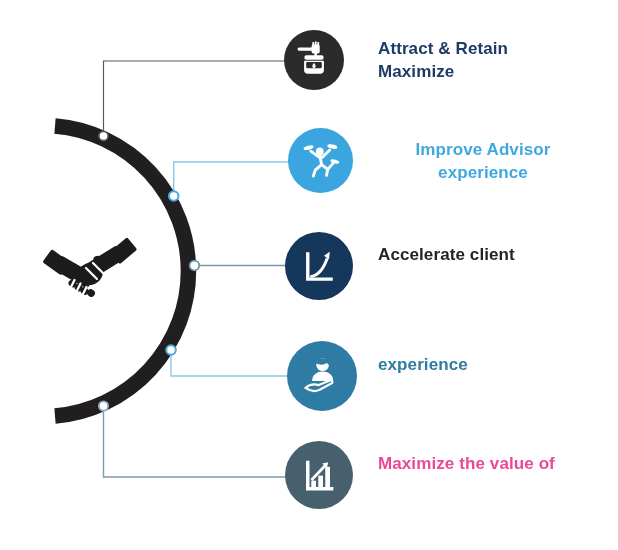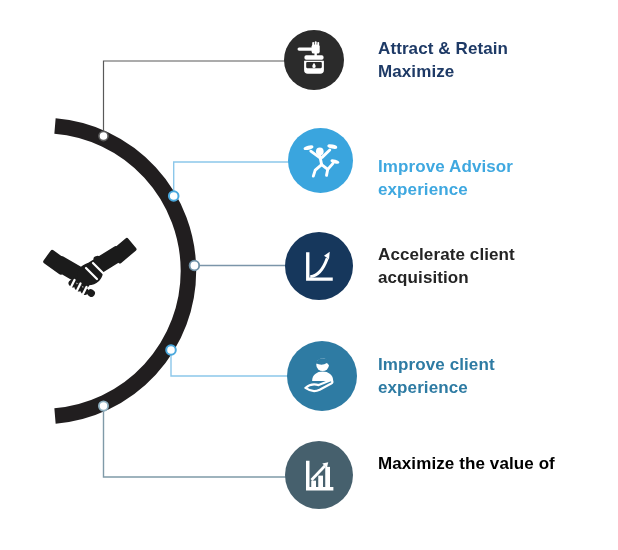--- a/index.html
+++ b/index.html
@@ -23,21 +23,21 @@
     font-size:17px;
     font-weight:700;
     line-height:23px;
     letter-spacing:0.1px;
   }
   .label span{display:block;}
   .c1{background:#2b2b2b;} .t1{color:#1e3a66;}
   .c2{background:#3aa5de;} .t2{color:#3fa8e0;}
   .c3{background:#16375c;} .t3{color:#242424;}
   .c4{background:#2e7ba3;} .t4{color:#2e7ba3;}
-  .c5{background:#46606d;} .t5{color:#000000;}
+  .c5{background:#46606d;} .t5{color:#ec4899;}
 </style>
 </head>
 <body>
 
 <div class="canvas">
 
   <svg class="overlay" viewBox="0 0 618 550">
 
     <path d="M 55 126 A 145.5 145.5 0 0 1 55 416" fill="none" stroke="#211e1f" stroke-width="15.5" stroke-linecap="butt"></path>
 
@@ -104,47 +104,45 @@
         <path d="M20.5 23 L25.6 27 L24.6 32"></path>
         <path d="M20.5 23 L15.2 27.6 L13.6 32.6"></path>
         <path d="M25.6 27 L30 22"></path>
       </g>
       <circle cx="19" cy="12" r="3.2" fill="#ffffff"></circle>
       <ellipse cx="9.6" cy="8.9" rx="4.2" ry="1.7" fill="#ffffff" transform="rotate(-14 9.6 8.9)"></ellipse>
       <ellipse cx="29.4" cy="8" rx="4.2" ry="1.7" fill="#ffffff" transform="rotate(12 29.4 8)"></ellipse>
       <ellipse cx="31.6" cy="20.4" rx="3.8" ry="1.6" fill="#ffffff" transform="rotate(16 31.6 20.4)"></ellipse>
     </svg>
   </div>
-  <div class="label t2" style="left:378px;top:155px;">
+  <div class="label t2" style="left:378px;top:138px;text-align:center;">
     <span>Improve Advisor</span>
     <span>experience</span>
   </div>
 
   <div class="node-circle c3" style="left:285px;top:232px;width:68px;height:68px;">
     <svg width="50" height="50" viewBox="0 0 40 40">
       <polyline points="11,9 11,30.5 31,30.5" fill="none" stroke="#ffffff" stroke-width="2.7"></polyline>
       <path d="M13 28.5 C 19 28 23.5 22.5 26.6 13.8" fill="none" stroke="#ffffff" stroke-width="2.4"></path>
       <polygon points="28.6,8.6 24,11.8 28,14.6" fill="#ffffff"></polygon>
     </svg>
   </div>
   <div class="label t3" style="left:378px;top:243px;">
     <span>Accelerate client</span>
-    <span>acquisition</span>
   </div>
 
   <div class="node-circle c4" style="left:287px;top:341px;width:70px;height:70px;">
     <svg width="52" height="52" viewBox="0 0 40 40">
       <circle cx="20.5" cy="11.3" r="4.9" fill="#ffffff"></circle>
       <path d="M15.2 10.2 Q17.5 5 23 6.8 Q26.2 8 25.8 12.2 L23.8 10 Q20 12.4 15.2 10.2 z" fill="#2e7ba3"></path>
       <path d="M12.4 23.8 c0 -4.6 3.7 -7.2 8.1 -7.2 s8.1 2.6 8.1 7.2 z" fill="#ffffff"></path>
       <path d="M7.2 29.2 c3.2 -2.9 6.8 -3.4 10.3 -2.2 l8.6 -3.5 c1.7 -0.65 2.7 1.35 1 2.3 l-8.9 4.7 c-3.5 1.75 -7.2 1.3 -11 -1.3 z" fill="none" stroke="#ffffff" stroke-width="1.7" stroke-linejoin="round"></path>
     </svg>
   </div>
   <div class="label t4" style="left:378px;top:353px;">
-    <span>Improve client</span>
     <span>experience</span>
   </div>
 
   <div class="node-circle c5" style="left:285px;top:441px;width:68px;height:68px;">
     <svg width="50" height="50" viewBox="0 0 40 40">
       <polyline points="11,8.5 11,31 31.5,31" fill="none" stroke="#ffffff" stroke-width="2.8"></polyline>
       <rect x="13.8" y="24.5" width="3.8" height="6.5" fill="#ffffff"></rect>
       <rect x="19.4" y="20.5" width="3.8" height="10.5" fill="#ffffff"></rect>
       <rect x="25" y="13.5" width="3.8" height="17.5" fill="#ffffff"></rect>
       <path d="M14 24 L24.8 12.6" stroke="#ffffff" stroke-width="2.2" fill="none"></path>

